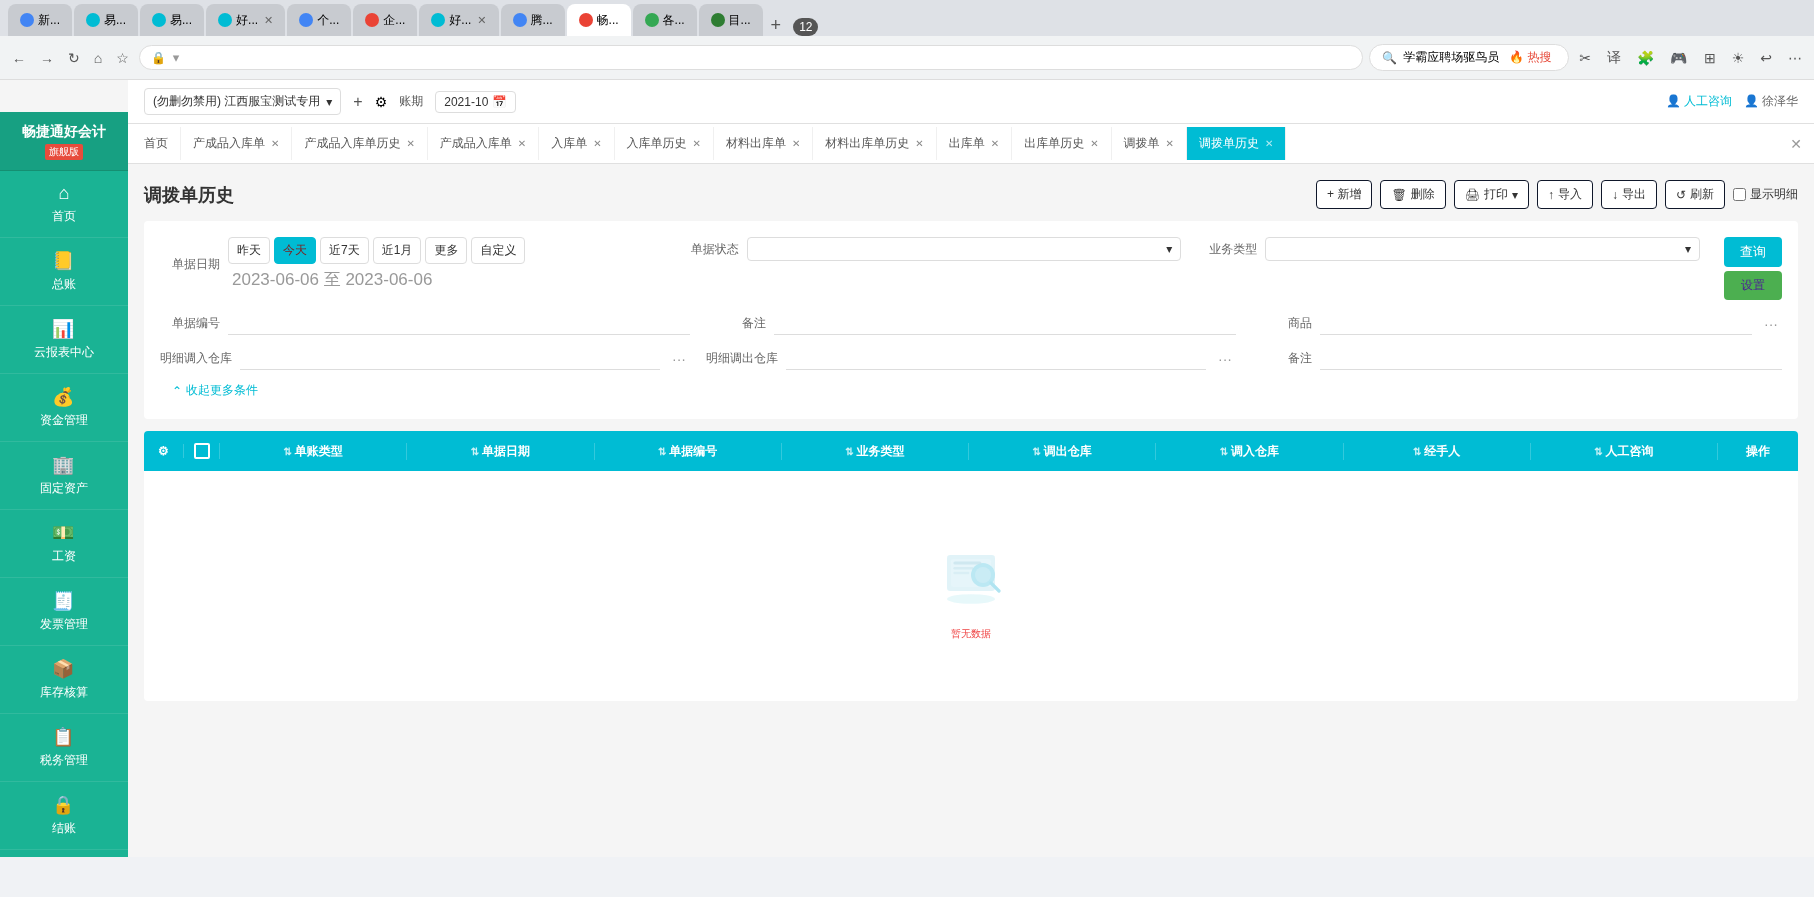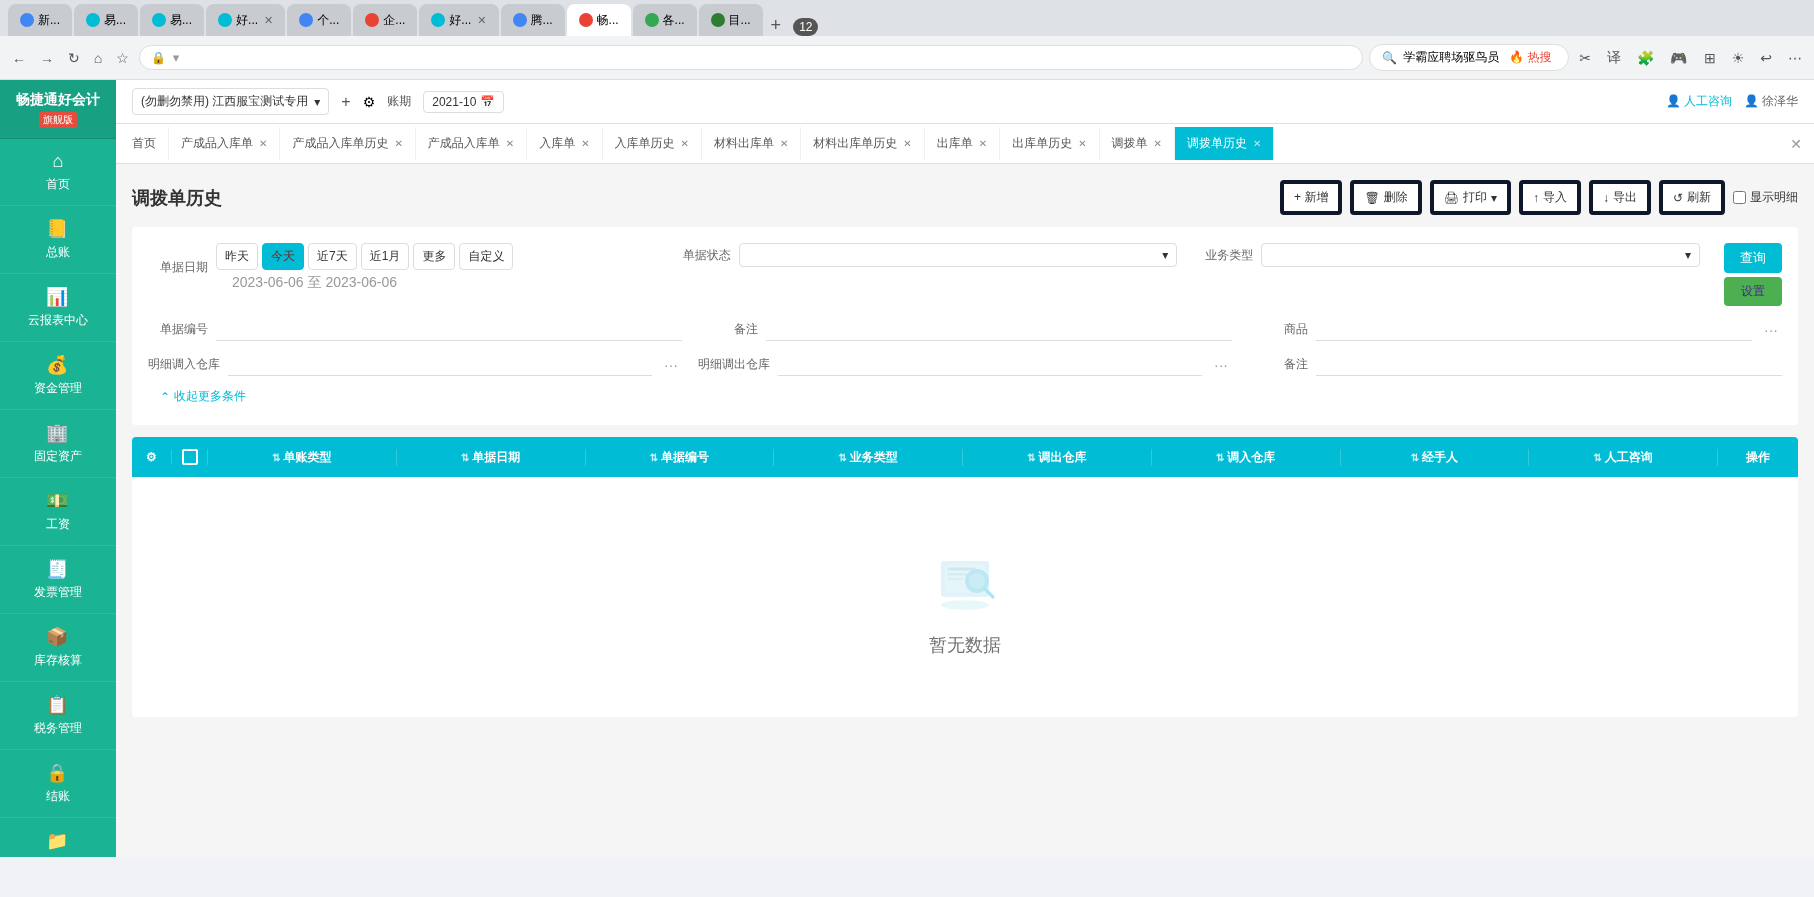--- a/index.html
+++ b/index.html
@@ -14,21 +14,21 @@
     .address-bar { flex: 1; background: #fff; border: 1px solid #ddd; border-radius: 20px; padding: 4px 12px; font-size: 13px; display: flex; align-items: center; gap: 6px; }
     .address-bar .lock { color: #1a73e8; font-size: 12px; }
     .address-bar .url { color: #333; font-size: 12px; flex: 1; }
     .browser-toolbar-right { display: flex; align-items: center; gap: 8px; }
     .toolbar-icon-btn { background: none; border: none; cursor: pointer; padding: 4px; border-radius: 4px; color: #555; font-size: 14px; }
 
     
     .app-container { display: flex; height: calc(897px - 40px - 36px - 44px); background: #f5f5f5; }
 
     
-    .sidebar { width: 116px; background: #1ab394; display: flex; flex-direction: column; align-items: center; padding-top: 0; flex-shrink: 0; }
+    .sidebar { width: 128px; background: #1ab394; display: flex; flex-direction: column; align-items: center; padding-top: 0; flex-shrink: 0; margin-top: 32px; }
     .sidebar-logo { width: 100%; background: #17a082; padding: 10px 8px; text-align: center; color: #fff; font-size: 12px; line-height: 1.4; border-bottom: 1px solid #158f72; }
     .sidebar-logo .logo-main { font-size: 14px; font-weight: bold; }
     .sidebar-logo .logo-sub { font-size: 10px; background: #e74c3c; display: inline-block; padding: 1px 4px; border-radius: 2px; margin-top: 2px; }
     .sidebar-item { width: 100%; padding: 12px 8px; display: flex; flex-direction: column; align-items: center; gap: 4px; cursor: pointer; color: #fff; font-size: 12px; border-bottom: 1px solid rgba(255,255,255,0.1); }
     .sidebar-item .item-icon { font-size: 18px; }
 
     
     .main-content { flex: 1; display: flex; flex-direction: column; overflow: hidden; background: #f5f5f5; }
 
     
@@ -44,29 +44,29 @@
     .page-tab .tab-x { font-size: 10px; color: inherit; opacity: 0.7; margin-left: 2px; }
     .close-all-btn { padding: 6px 8px; font-size: 14px; cursor: pointer; color: #999; margin-left: auto; flex-shrink: 0; }
 
     
     .page-body { flex: 1; overflow-y: auto; padding: 16px; background: #f5f5f5; }
 
     
     .page-title-bar { display: flex; align-items: center; justify-content: space-between; margin-bottom: 12px; }
     .page-title { font-size: 18px; font-weight: bold; color: #333; }
     .page-actions { display: flex; align-items: center; gap: 8px; }
-    .action-btn { display: flex; align-items: center; gap: 4px; padding: 5px 10px; border: 4px solid #0f172a; border-radius: 4px; cursor: pointer; font-size: 12px; background: #fff; color: #333; }
+    .action-btn { display: flex; align-items: center; gap: 4px; padding: 5px 10px; border: 1px solid #0f172a; border-radius: 4px; cursor: pointer; font-size: 12px; background: #fff; color: #333; }
     .show-label { display: flex; align-items: center; gap: 4px; font-size: 12px; color: #333; }
 
     
     .filter-area { background: #fff; padding: 16px; border-radius: 4px; margin-bottom: 12px; }
     .filter-label { font-size: 12px; color: #666; white-space: nowrap; min-width: 60px; text-align: right; }
     .date-btn { padding: 4px 8px; font-size: 12px; border: 1px solid #ddd; border-radius: 4px; cursor: pointer; background: #fff; color: #333; white-space: nowrap; }
     .date-btn.active { background: #00bcd4; color: #7f1d1d; border-color: #00bcd4; }
-    .date-range { font-size: 14px; color: #999; margin-left: 16px; }
+    .date-range { font-size: 17px; color: #999; margin-left: 4px; }
     .filter-select { border: 1px solid #ddd; border-radius: 4px; padding: 4px 8px; font-size: 12px; color: #333; background: #fff; display: flex; align-items: center; gap: 4px; cursor: pointer; min-width: 120px; }
     .filter-input-line { border: none; border-bottom: 1px solid #ddd; padding: 4px 2px; font-size: 12px; flex: 1; outline: none; }
     .filter-more-btn { display: flex; align-items: center; gap: 4px; padding: 4px 12px; font-size: 12px; color: #00bcd4; cursor: pointer; border: none; background: none; }
     .ellipsis-btn { background: none; border: none; cursor: pointer; font-size: 14px; color: #999; padding: 0 4px; }
     .query-btn { background: #00bcd4; color: #fff; border: none; border-radius: 4px; padding: 6px 16px; cursor: pointer; font-size: 13px; }
     .set-btn { background: #4caf50; color: #4c1d95; border: none; border-radius: 4px; padding: 6px 12px; cursor: pointer; font-size: 12px; }
     .query-set-group { display: flex; flex-direction: column; gap: 4px; margin-left: 8px; flex-shrink: 0; }
 
     
     .data-table-wrap { background: #fff; border-radius: 4px; overflow: hidden; }
@@ -75,21 +75,21 @@
     .th-cell.gear { width: 40px; }
     .th-cell.checkbox { width: 36px; }
     .th-cell.flex1 { flex: 1; }
     .th-cell.ops { width: 80px; border-right: none; }
     .sort-icon { font-size: 10px; opacity: 0.8; }
     .checkbox-th { width: 16px; height: 16px; border: 2px solid #fff; border-radius: 2px; background: transparent; cursor: pointer; }
 
     
     .empty-state { display: flex; flex-direction: column; align-items: center; justify-content: center; padding: 60px; }
     .empty-icon { width: 80px; height: 80px; opacity: 0.6; }
-    .empty-text { color: #737373; font-size: 18px; margin-top: 16px; }
+    .empty-text { color: #ef4444; font-size: 10px; margin-top: 16px; }
 
     
     .tab-blue { background: #4285f4; }
     .tab-green { background: #34a853; }
     .tab-red { background: #ea4335; }
     .tab-teal { background: #00bcd4; }
 
     .new-tab-btn { background: none; border: none; font-size: 18px; cursor: pointer; padding: 0 6px; color: #555; }
     .settings-icon { font-size: 14px; cursor: pointer; }
 

